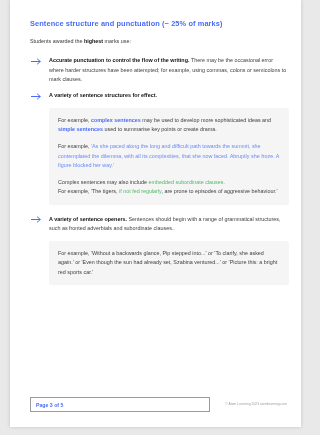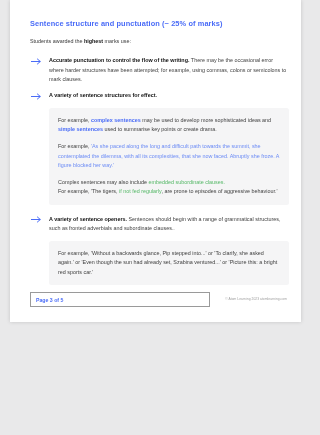--- a/index.html
+++ b/index.html
@@ -13,21 +13,21 @@
     overflow: hidden;
     font-family: "Liberation Sans", sans-serif;
     -webkit-font-smoothing: antialiased;
   }
 
   .page {
     position: absolute;
     left: 10px;
     top: 0px;
     width: 291px;
-    height: 322px;
+    height: 427px;
     background: #ffffff;
     box-shadow: 0 0 4px rgba(0,0,0,0.16);
     overflow: hidden;
   }
 
   .content {
     position: absolute;
     left: 20px;
     top: 20px;
     right: 12px;

